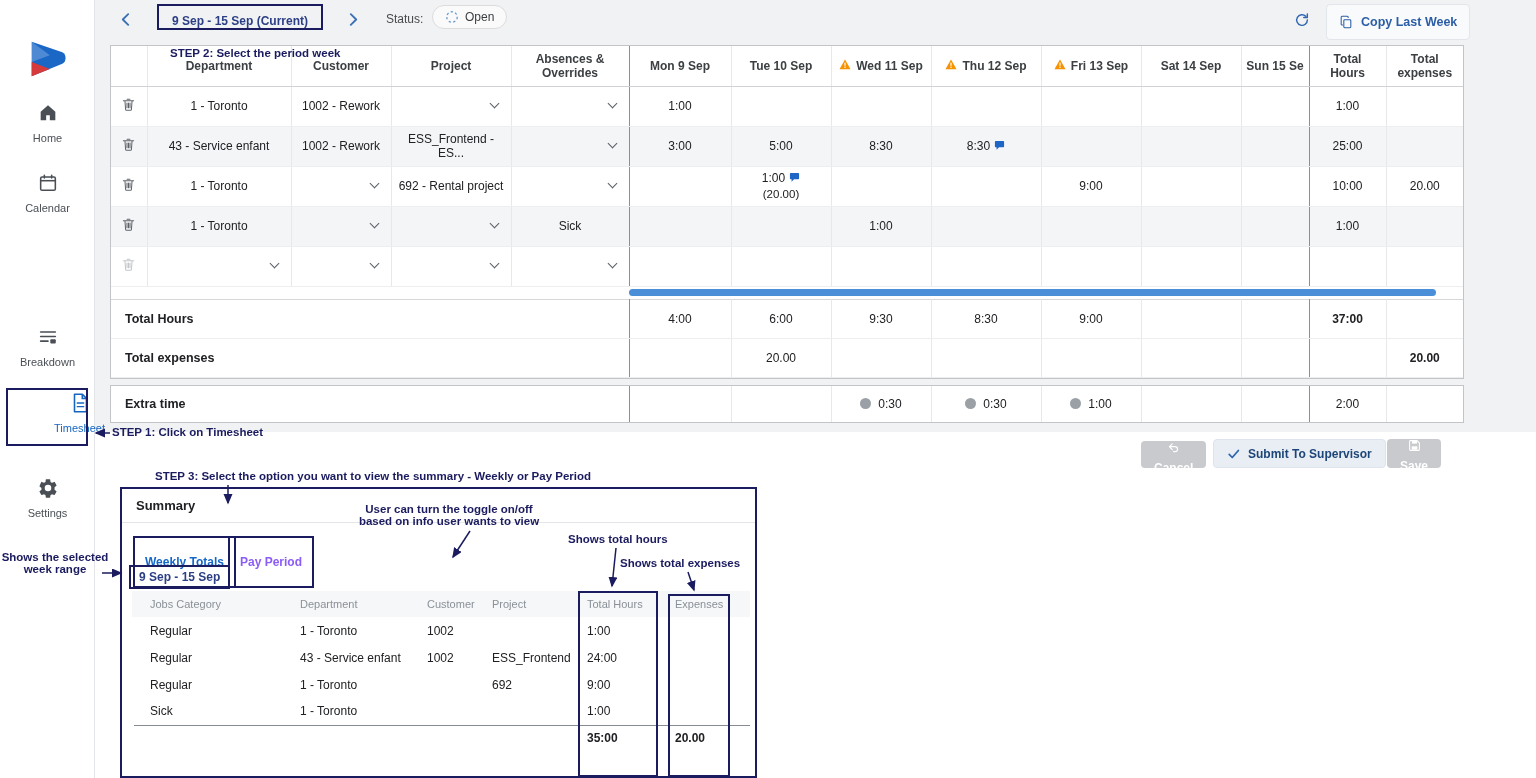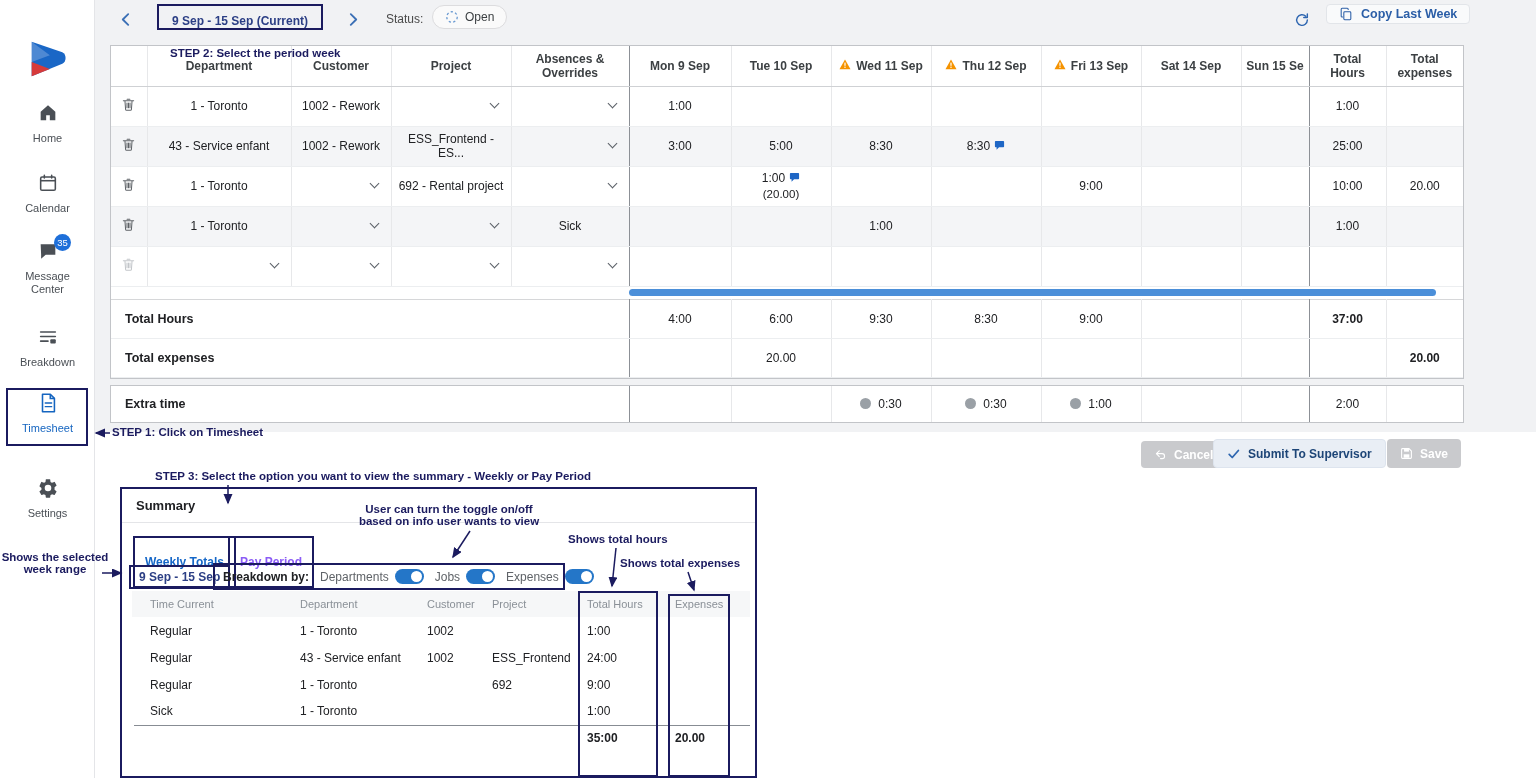--- a/index.html
+++ b/index.html
@@ -6,31 +6,31 @@
   body { font-family:"Liberation Sans", sans-serif; background:#fff; }
   .page { position:relative; width:1536px; height:778px; overflow:hidden; background:#fff; }
 
   .upper-bg { position:absolute; left:0; top:0; width:1536px; height:432px; background:#f1f2f4; }
 
   
   .sidebar { position:absolute; left:0; top:0; width:95px; height:778px; background:#fff; border-right:1px solid #e4e5e8; z-index:5; }
   .side-item { position:absolute; left:0; width:95px; text-align:center; color:#4a4f55; }
   .side-item .lbl { font-size:11px; margin-top:4px; line-height:13px; }
   .side-item svg { display:inline-block; }
-  .side-item.active { color:#1565c0; }
+  .side-item.active { color:#1565c0;margin-left:32px; }
   .badge { position:absolute; left:54px; top:-6px; min-width:17px; height:17px; border-radius:9px; background:#1e6fd9; color:#fff; font-size:9.5px; line-height:17px; text-align:center; padding:0 2px; }
   .logo { position:absolute; left:22px; top:36px; }
 
   
   .navbtn { position:absolute; top:8px; width:26px; height:22px; display:flex; align-items:center; justify-content:center; cursor:pointer; z-index:3; }
   .period-box { position:absolute; left:157px; top:4px; width:166px; height:26px; border:2px solid #1b1b5f; display:flex; align-items:flex-end; justify-content:center; font-size:12px; font-weight:600; color:#2c3f85; z-index:6; }
   .status-lbl { position:absolute; left:386px; top:12px; font-size:12px; color:#4a4a4a; z-index:3; }
   .status-chip { position:absolute; left:432px; top:5px; height:24px; border-radius:12px; background:#fafafa; border:1px solid #dcdcde; display:flex; align-items:center; gap:6px; padding:0 12px; font-size:12px; color:#3c4043; z-index:3; }
   .refresh-btn { position:absolute; left:1290px; top:8px; width:24px; height:24px; display:flex; align-items:center; justify-content:center; z-index:3; }
-  .copy-btn { position:absolute; left:1326px; top:4px; height:20px; background:#f9fafb; border:1px solid #e2e5e9; border-radius:4px; display:flex; align-items:center; gap:8px; padding:0 12px; font-size:12.5px; font-weight:700; color:#2b5ea7; z-index:3; }
+  .copy-btn { position:absolute; left:1326px; top:4px; height:36px; background:#f9fafb; border:1px solid #e2e5e9; border-radius:4px; display:flex; align-items:center; gap:8px; padding:0 12px; font-size:12.5px; font-weight:700; color:#2b5ea7; z-index:3; }
 
   
   .table-card { position:absolute; left:110px; top:45px; width:1354px; background:#fff; border:1px solid #c2c4c8; z-index:1; }
   table.grid { border-collapse:collapse; table-layout:fixed; width:1352px; font-size:12px; color:#202124; }
   .grid th { font-weight:600; font-size:12px; color:#3c4043; height:40px; vertical-align:middle; text-align:center; border-right:1px solid #e7e8ea; border-bottom:1px solid #cfd1d4; padding:0 2px; background:#fff; }
   .grid td { height:40px; vertical-align:middle; text-align:center; border-right:1px solid #e7e8ea; border-bottom:1px solid #eceef0; padding:0 2px; }
   .grid th:last-child, .grid td:last-child { border-right:none; }
   .strong { border-right:1px solid #8c9096 !important; }
   tr.alt td { background:#f4f5f7; }
   .pre { white-space:pre-line; line-height:14px; }
@@ -49,21 +49,21 @@
   .totals td { height:39px; }
   .tot-label { text-align:left !important; padding-left:14px !important; font-weight:700; font-size:12.5px; }
   .bold { font-weight:700; }
 
   .extra-card { position:absolute; left:110px; top:385px; width:1354px; background:#fff; border:1px solid #c2c4c8; z-index:1; }
   .extra-card td { height:36px; border-bottom:none; }
   .dot { display:inline-block; width:11px; height:11px; border-radius:50%; background:#9aa0a6; margin-right:7px; vertical-align:-1px; }
 
   
   .btn { position:absolute; border-radius:4px; display:flex; align-items:center; gap:7px; font-weight:700; font-size:12px; padding:0 13px; z-index:3; cursor:pointer; border:none; font-family:inherit; }
-  .btn.disabled { background:#c9cacd; color:#fff; }
+  .btn.disabled { background:#c9cacd; color:#fff;flex-direction:column; }
   .btn.submit { background:#e9eef5; color:#1d4577; border:1px solid #dde4ee; }
 
   
   .anno { position:absolute; color:#1b1b5f; font-size:11.5px; font-weight:600; z-index:8; }
   .anno-box { position:absolute; border:2px solid #1b1b5f; z-index:8; pointer-events:none; }
   .arrows { position:absolute; left:0; top:0; width:1536px; height:778px; z-index:9; pointer-events:none; }
 
   
   .summary { position:absolute; left:120px; top:487px; width:637px; height:291px; background:#fff; border:2px solid #1b1b5f; z-index:2; overflow:hidden; }
   .sum-title { position:absolute; left:14px; top:9px; font-size:13px; font-weight:700; color:#202124; }
@@ -113,29 +113,20 @@
       <span>
         <svg width="22" height="22" viewBox="0 0 24 24">
             <rect x="4" y="5.5" width="16" height="14.5" rx="1.5" fill="none" stroke="currentColor" stroke-width="1.7"></rect>
             <path d="M4 9.5h16" stroke="currentColor" stroke-width="1.7"></path>
             <path d="M8 3.5v3M16 3.5v3" stroke="currentColor" stroke-width="1.7" stroke-linecap="round"></path>
           </svg>
       </span>
       <div class="lbl">Calendar</div>
     </div>
 
-    <div class="side-item" style="top:240px;">
-      <span style="position:relative; display:inline-block;">
-        <svg width="22" height="22" viewBox="0 0 24 24">
-            <path d="M4 4.5 h16 v11.5 H9.5 L4.5 20.5 V16 Z" fill="currentColor"></path>
-          </svg>
-      </span>
-      <span class="badge">35</span>
-      <div class="lbl" style="padding:0 8px;">Message Center</div>
-    </div>
 
     <div class="side-item" style="top:326px;">
       <span>
         <svg width="22" height="22" viewBox="0 0 24 24">
             <path d="M4 6.5h16M4 11.5h16M4 16.5h8" stroke="currentColor" stroke-width="1.8" stroke-linecap="round" fill="none"></path>
             <rect x="14.5" y="14.5" width="6" height="4.5" rx="1" fill="currentColor"></rect>
           </svg>
       </span>
       <div class="lbl">Breakdown</div>
     </div>
@@ -506,49 +497,34 @@
 
   <div class="summary">
     <div class="sum-title">Summary</div>
     <div class="sum-div"></div>
 
     <div class="tab-box tab-weekly"><span>Weekly Totals</span></div>
     <div class="tab-box tab-pay"><span>Pay Period</span></div>
 
     <div class="week-box"><span>9 Sep - 15 Sep</span></div>
 
-    <div class="bd-box">
-      <span class="bd-label">Breakdown by:</span>
-      <span class="tg-group">
-        <span class="tg-label">Departments</span>
-        <span class="toggle"></span>
-      </span>
-      <span class="tg-group">
-        <span class="tg-label">Jobs</span>
-        <span class="toggle"></span>
-      </span>
-      <span class="tg-group">
-        <span class="tg-label">Expenses</span>
-        <span class="toggle"></span>
-      </span>
-    </div>
 
     <div class="sum-band"></div>
     <table class="sum">
       <colgroup>
         <col style="width:166px">
           <col style="width:127px">
           <col style="width:65px">
           <col style="width:95px">
           <col style="width:88px">
           <col style="width:75px">
       </colgroup>
       <thead>
         <tr>
-          <th>Time Current</th>
+          <th>Jobs Category</th>
           <th>Department</th>
           <th>Customer</th>
           <th>Project</th>
           <th>Total Hours</th>
           <th>Expenses</th>
         </tr>
       </thead>
       <tbody>
         <tr>
           <td>Regular</td>

